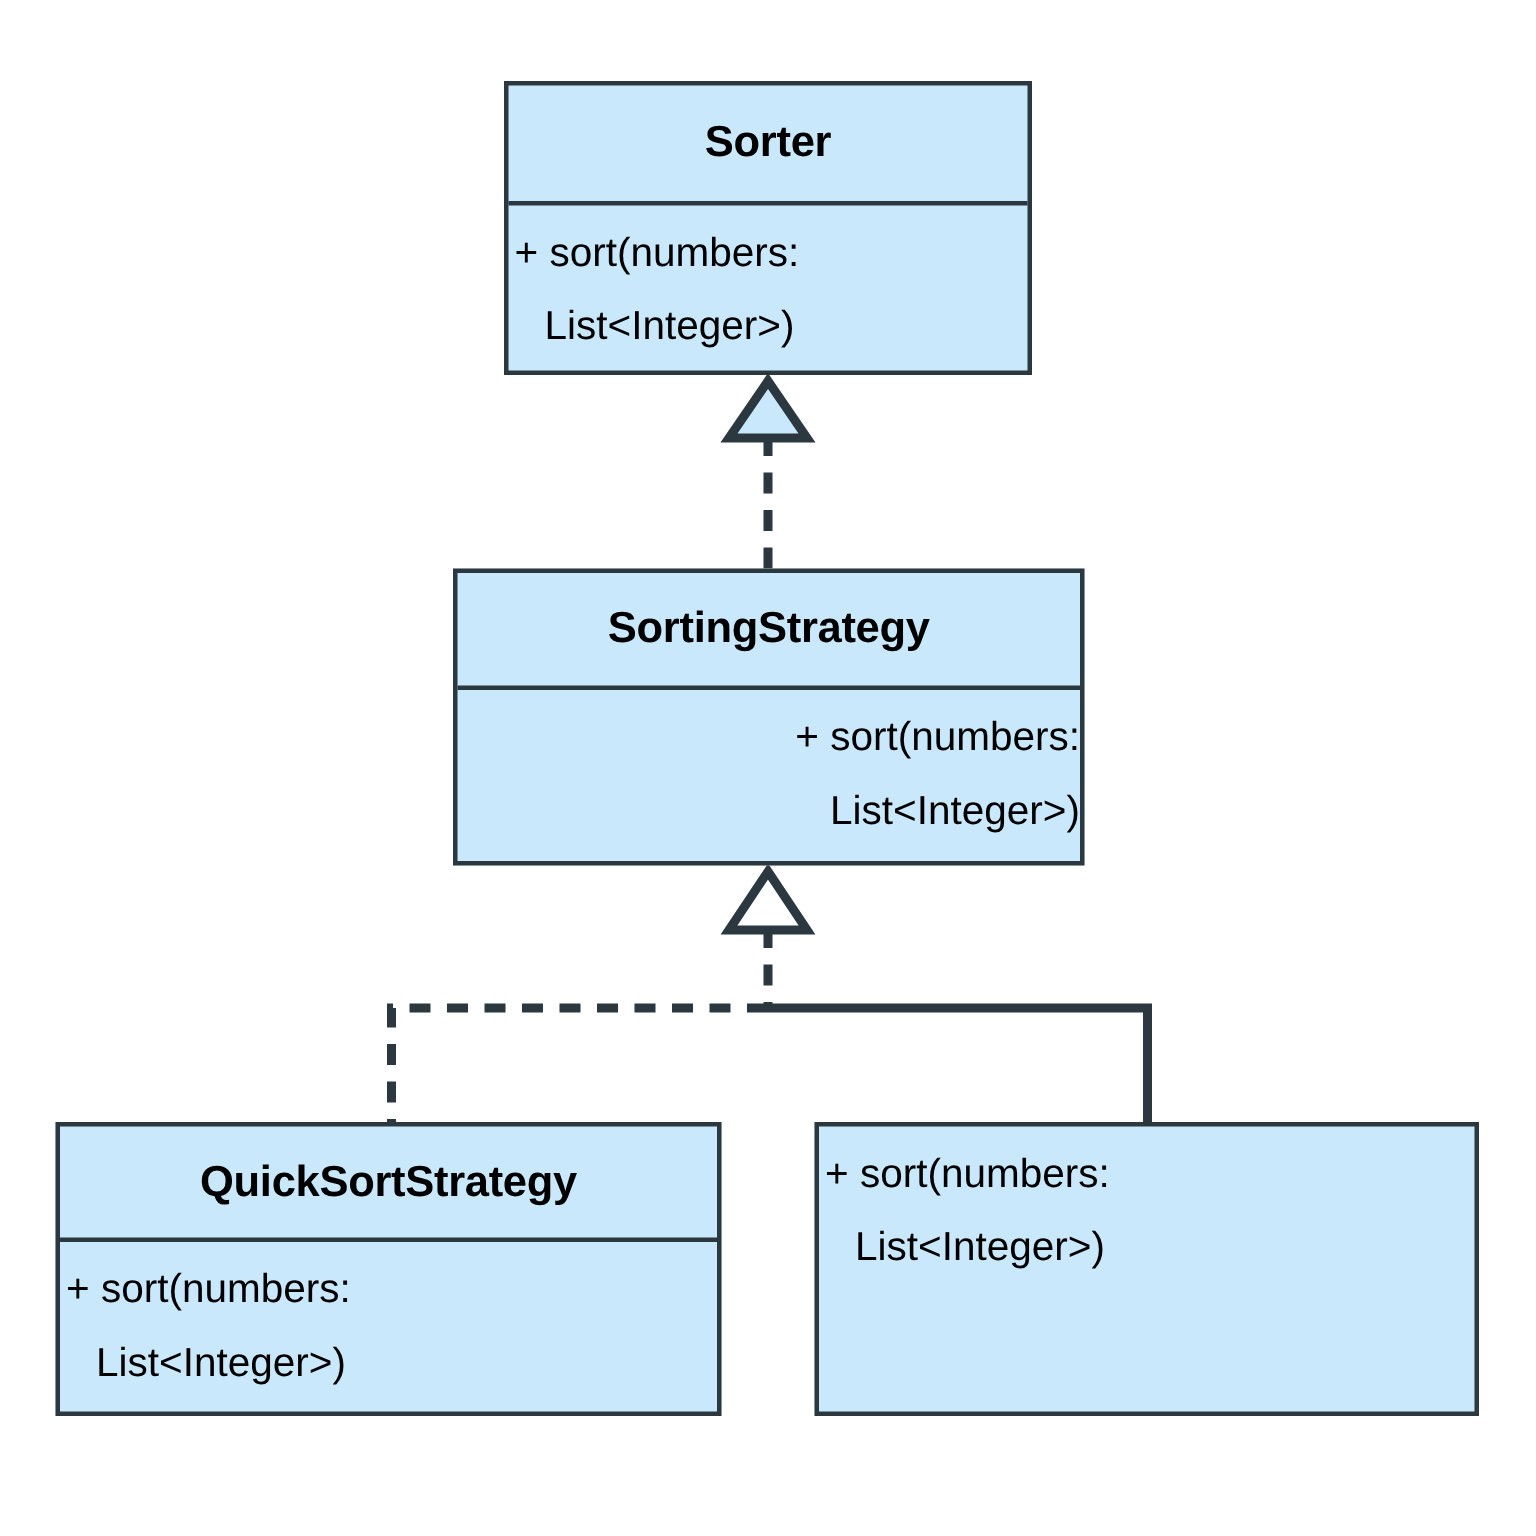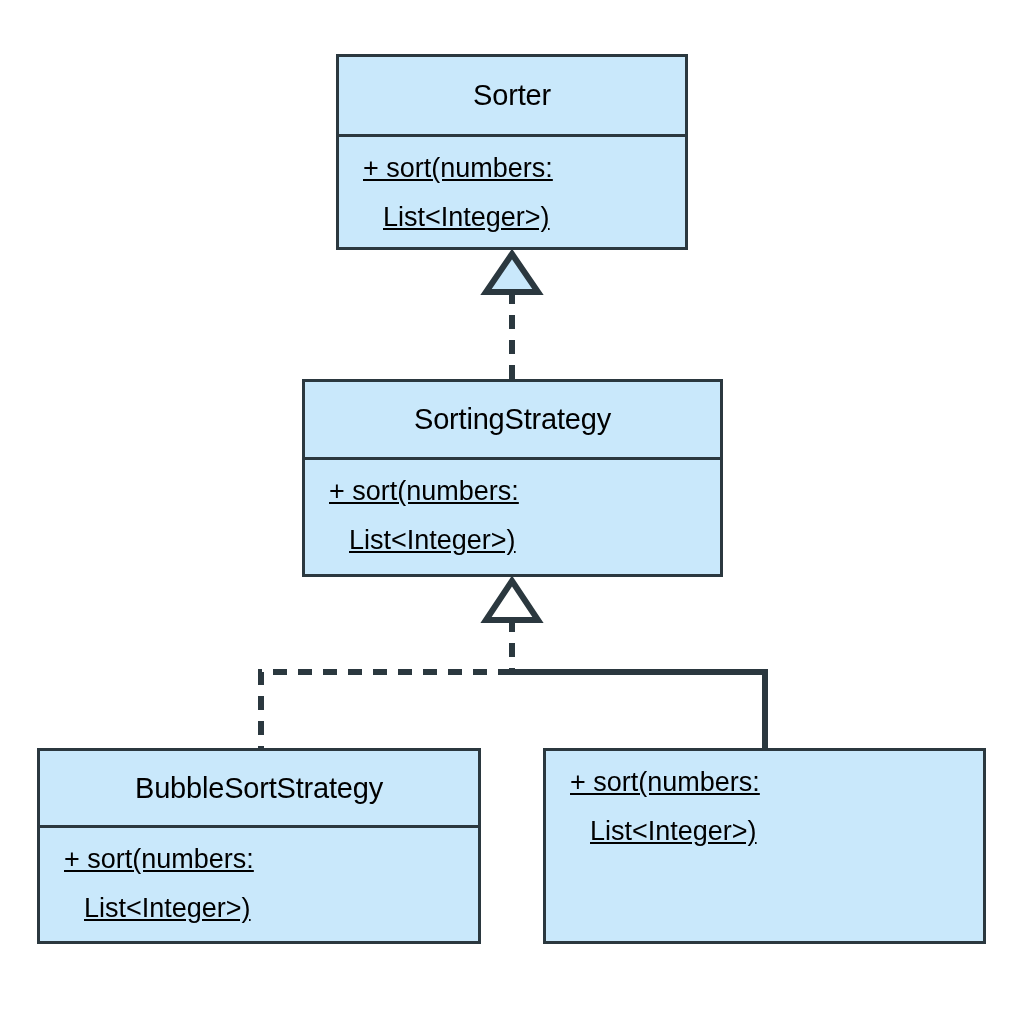--- a/index.html
+++ b/index.html
@@ -37,50 +37,49 @@
   }
   .class-name-compartment {
     box-sizing: border-box;
     display: flex;
     align-items: center;
     justify-content: center;
     border-bottom: 3px solid #2b383f;
     flex: none;
   }
   .class-name {
-    font-weight: normal;
+    font-weight: bold;
     font-size: 29px;
     color: #000000;
     letter-spacing: -0.2px;
     white-space: nowrap;
   }
   .class-members-compartment {
     box-sizing: border-box;
     flex: 1 1 auto;
-    padding: 12px 0 0 24px;
-    text-decoration: underline;
+    padding: 12px 0 0 4px;
   }
   .member-row {
     font-size: 27px;
     color: #000000;
     line-height: 1.42;
     white-space: nowrap;
   }
   .member-row .member-cont {
     display: block;
     padding-left: 20px;
     margin-top: 11px;
   }
   
   #class-sorter {
     left: 336px;  top: 54px;  width: 352px; height: 196px;
   }
   #class-sorter .class-name-compartment { height: 80px; }
   #class-sortingstrategy {
-    left: 302px; top: 379px; width: 421px; height: 198px;
+    left: 302px; top: 379px; width: 421px; height: 198px; text-align: right;
   }
   #class-sortingstrategy .class-name-compartment { height: 78px; }
   #class-bubblesortstrategy {
     left: 37px;  top: 748px; width: 444px; height: 196px;
   }
   #class-bubblesortstrategy .class-name-compartment { height: 77px; }
   #class-quicksortstrategy {
     left: 543px; top: 748px; width: 443px; height: 196px;
   }
   #class-quicksortstrategy .class-name-compartment { height: 77px; }
@@ -127,21 +126,21 @@
     <div class="class-members-compartment">
       <div class="member-row">
         <span>+ sort(numbers:</span>
         <span class="member-cont">List&lt;Integer&gt;)</span>
       </div>
     </div>
   </div>
 
   <div class="uml-class" id="class-bubblesortstrategy">
     <div class="class-name-compartment">
-      <span class="class-name">BubbleSortStrategy</span>
+      <span class="class-name">QuickSortStrategy</span>
     </div>
     <div class="class-members-compartment">
       <div class="member-row">
         <span>+ sort(numbers:</span>
         <span class="member-cont">List&lt;Integer&gt;)</span>
       </div>
     </div>
   </div>
 
   <div class="uml-class" id="class-quicksortstrategy">

